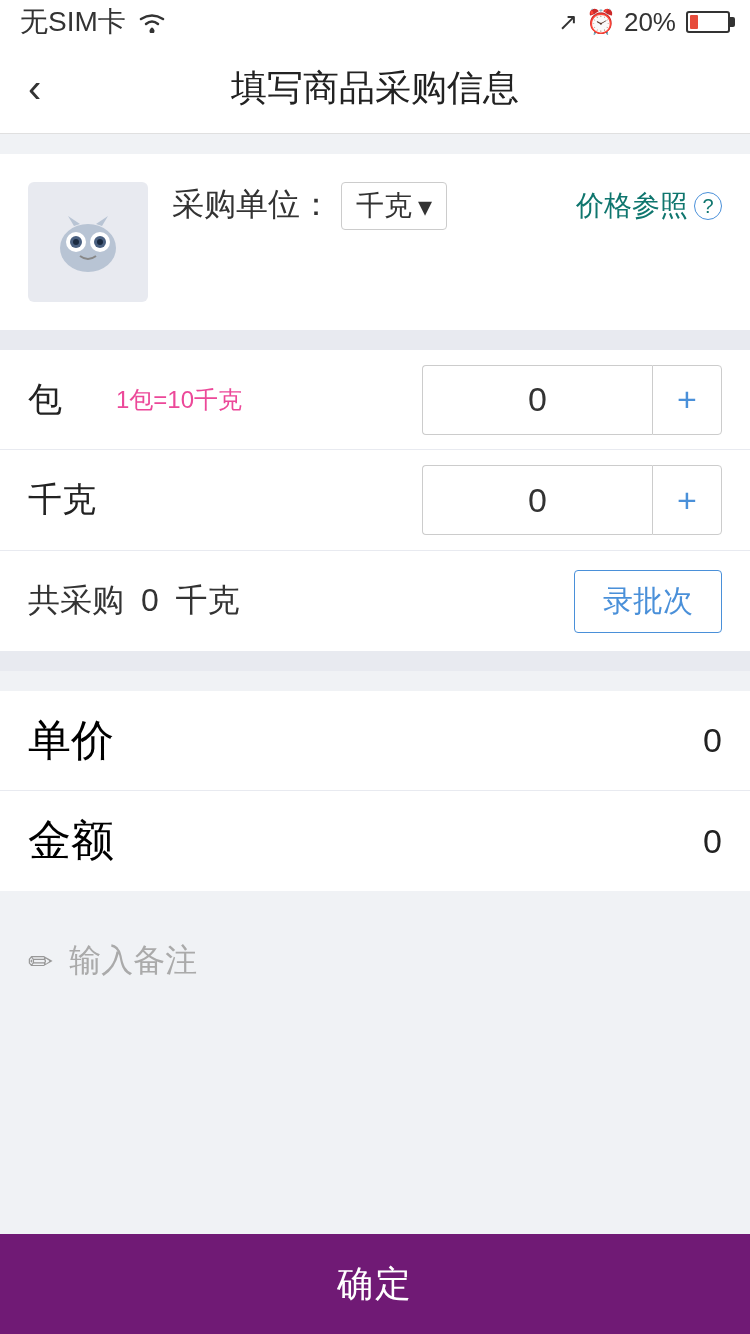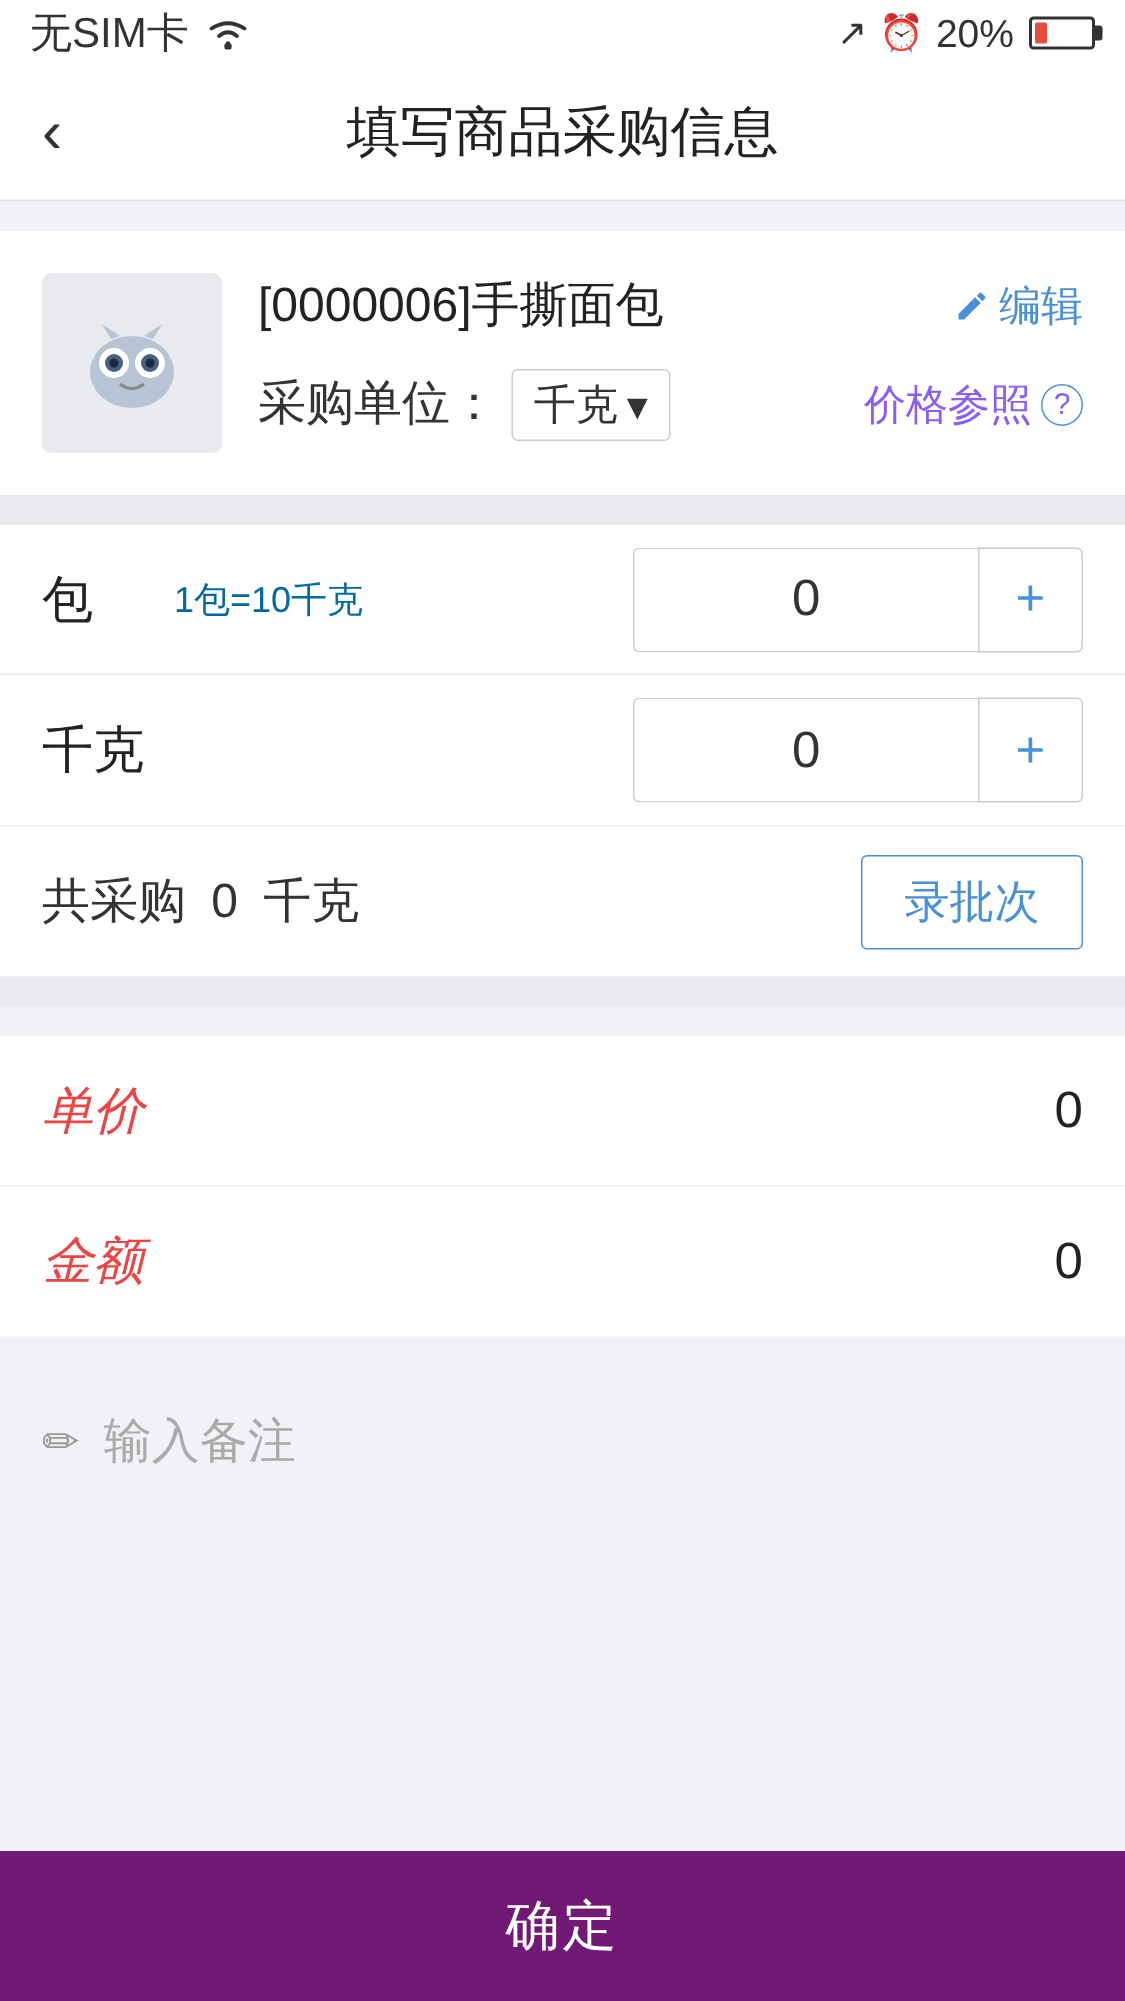--- a/index.html
+++ b/index.html
@@ -149,21 +149,21 @@
       border-radius: 4px;
       padding: 4px 14px;
       font-size: 28px;
       color: #333;
       background: #fff;
       display: inline-flex;
       align-items: center;
       gap: 6px;
     }
     .price-ref {
-      color: #8b5cf6;
+      color: #0f766e;
       font-size: 28px;
       display: flex;
       align-items: center;
       gap: 6px;
       cursor: pointer;
     }
 
     
     .section-divider {
       height: 20px;
@@ -184,21 +184,21 @@
     .input-row:last-child {
       border-bottom: none;
     }
     .input-label {
       font-size: 34px;
       color: #222;
       min-width: 80px;
     }
     .input-unit-hint {
       font-size: 24px;
-      color: #0369a1;
+      color: #ec4899;
       margin-left: 8px;
     }
     .input-right {
       margin-left: auto;
       display: flex;
       align-items: center;
       gap: 0;
     }
     .qty-input {
       width: 230px;
@@ -255,23 +255,22 @@
       align-items: center;
       justify-content: space-between;
       padding: 0 28px;
       height: 100px;
       border-bottom: 1px solid #e8eaf0;
     }
     .price-row:last-child {
       border-bottom: none;
     }
     .price-label {
-      font-size: 34px;
-      color: #ef4444;
-      font-style: italic;
+      font-size: 43px;
+      color: #000000;
     }
     .price-value {
       font-size: 34px;
       color: #222;
     }
 
     
     .remark-section {
       background: #f0f2f5;
       margin-top: 20px;
@@ -354,29 +353,20 @@
       <circle cx="24" cy="36" r="6" fill="#4a6080"></circle>
       <circle cx="48" cy="36" r="6" fill="#4a6080"></circle>
       <circle cx="24" cy="36" r="3" fill="#1a2a40"></circle>
       <circle cx="48" cy="36" r="3" fill="#1a2a40"></circle>
       <path d="M28 50 Q36 56 44 50" fill="none" stroke="#888" stroke-width="2"></path>
       <path d="M22 20 L16 10 L28 18 Z" fill="#b8c4d4"></path>
       <path d="M50 20 L56 10 L44 18 Z" fill="#b8c4d4"></path>
     </svg>
   </div>
   <div class="product-info">
-    <div class="product-title-row">
-      <span class="product-name">[0000006]手撕面包</span>
-      <span class="edit-link">
-        <svg width="24" height="24" viewBox="0 0 24 24" fill="none">
-          <path d="M3 17.25V21h3.75L17.81 9.94l-3.75-3.75L3 17.25zm17.71-10.21a1 1 0 000-1.41l-2.34-2.34a1 1 0 00-1.41 0l-1.83 1.83 3.75 3.75 1.83-1.83z" fill="#4a90d9"></path>
-        </svg>
-        <span>编辑</span>
-      </span>
-    </div>
     <div class="purchase-unit-row">
       <div>
         <span>采购单位：</span>
         <span class="unit-select">
           <span>千克</span>
           <span>▾</span>
         </span>
       </div>
       <span class="price-ref">
         <span>价格参照</span>

